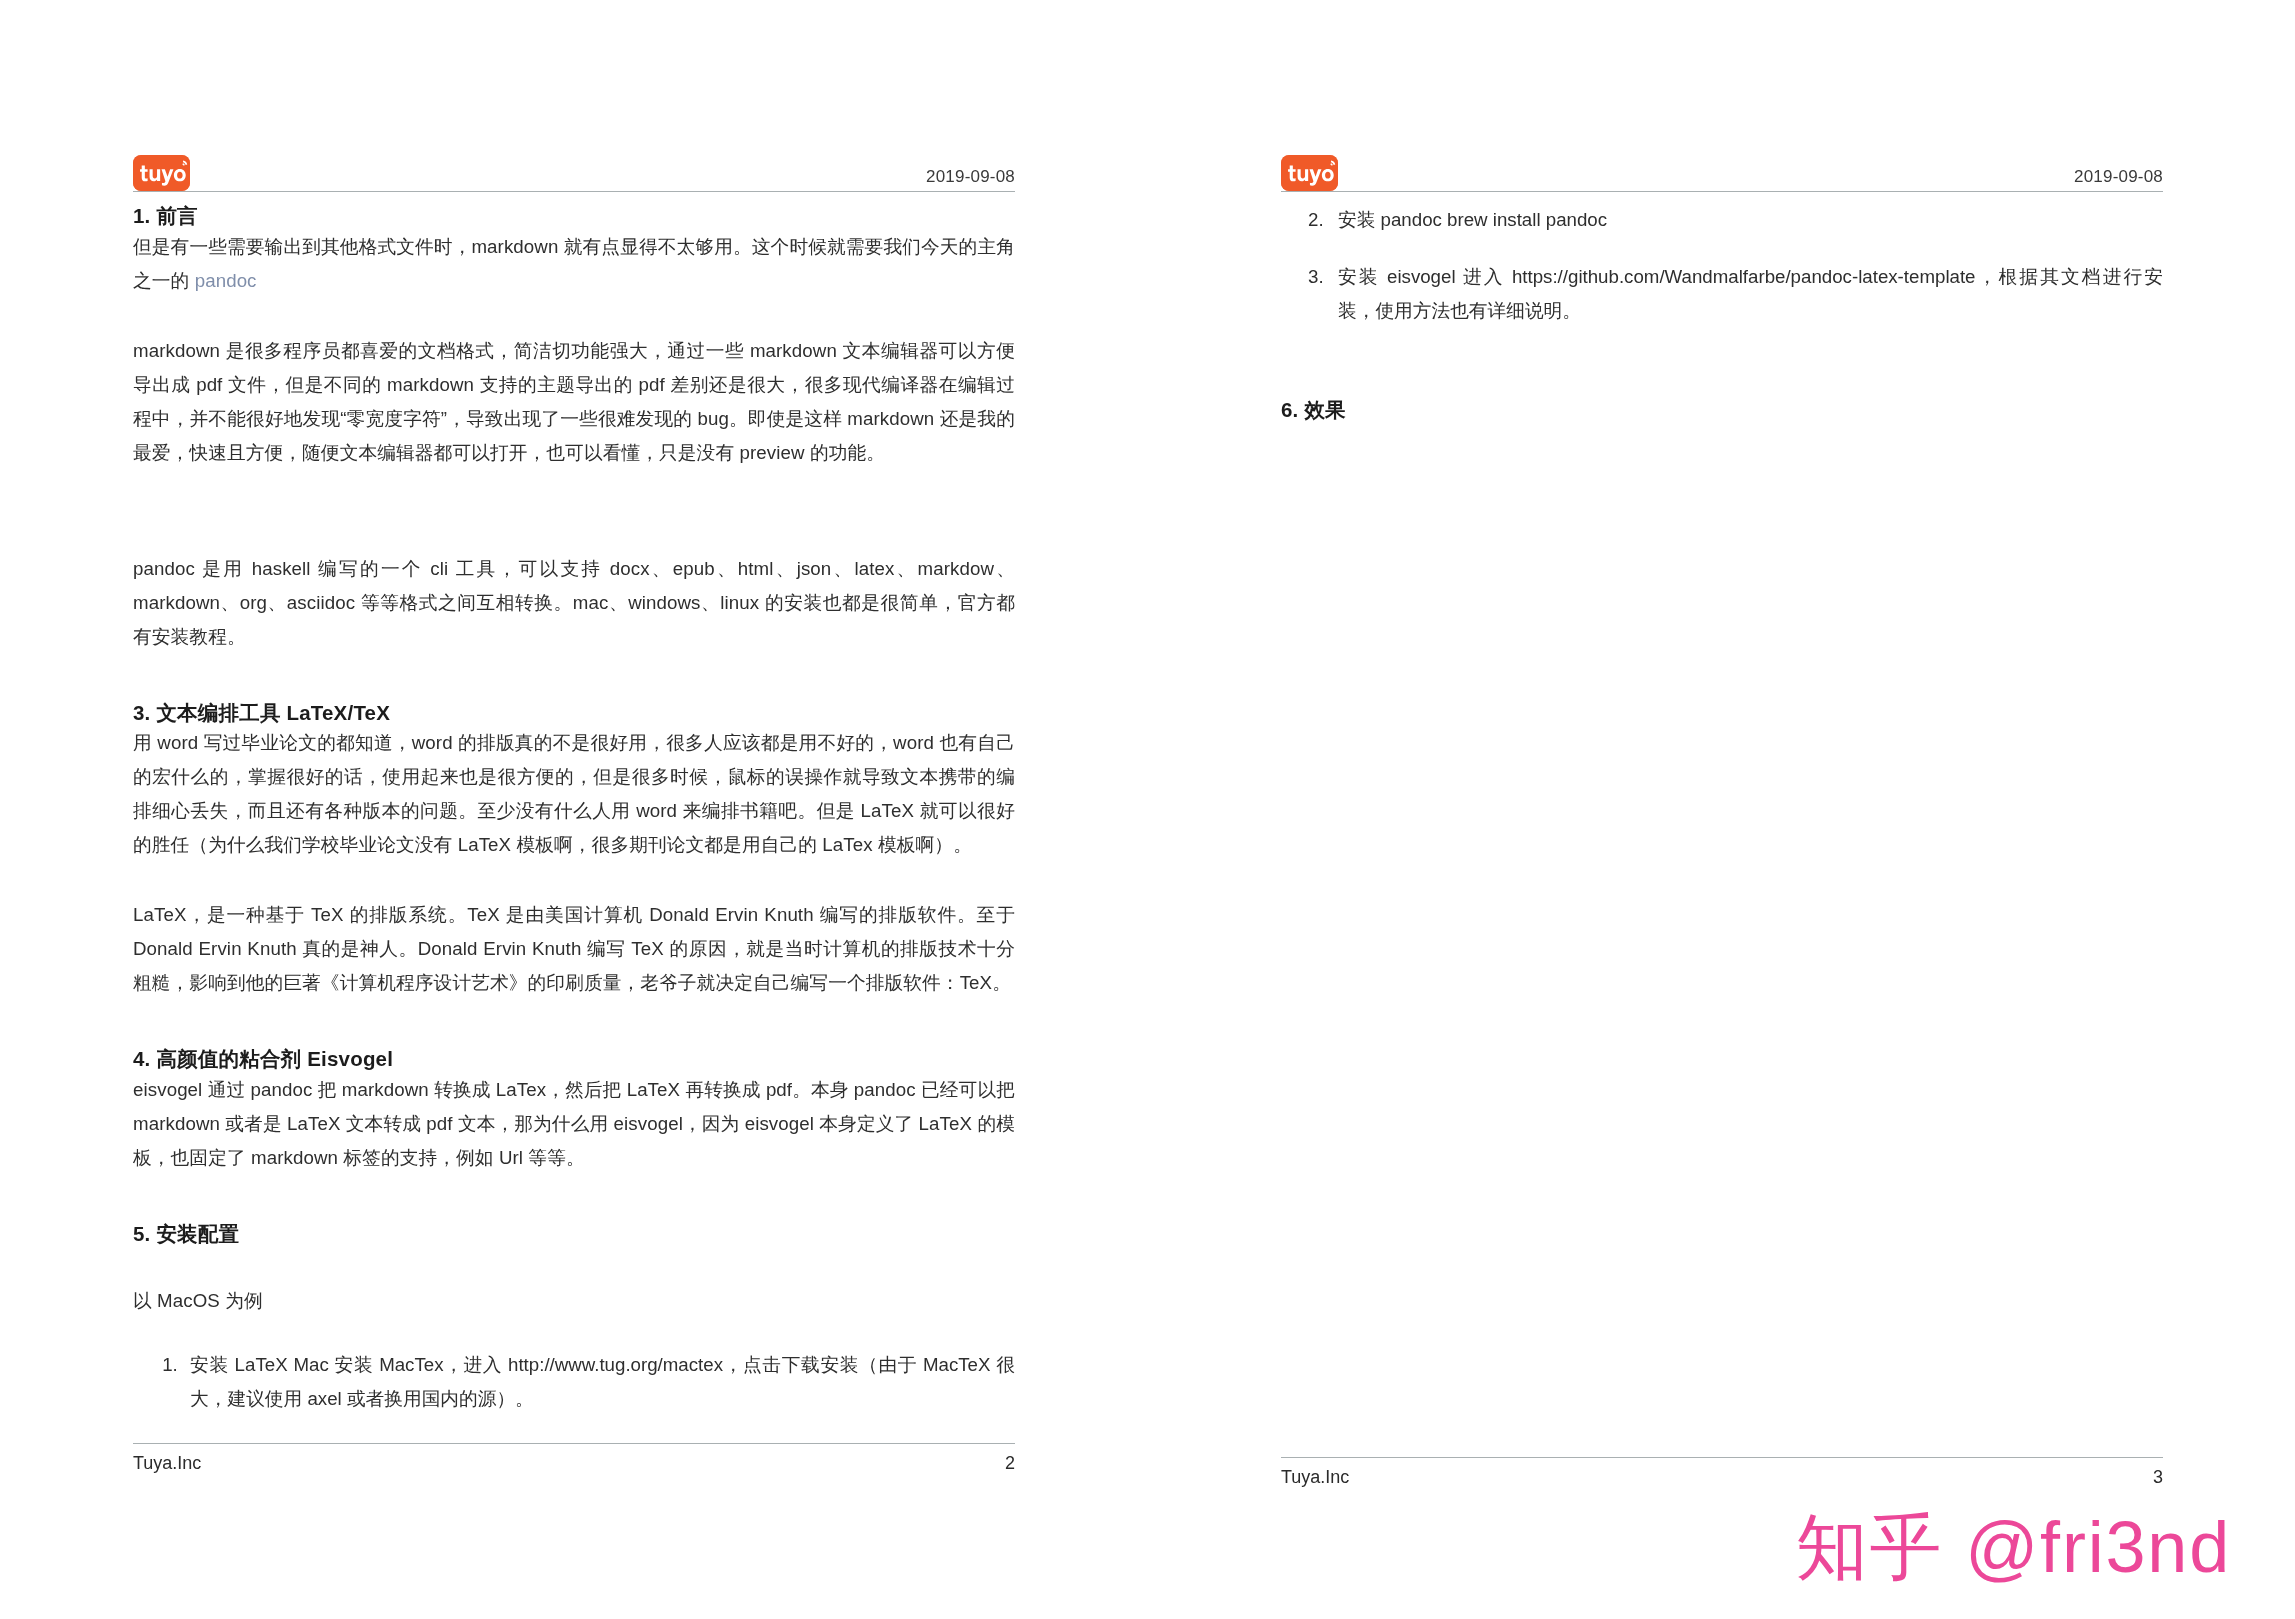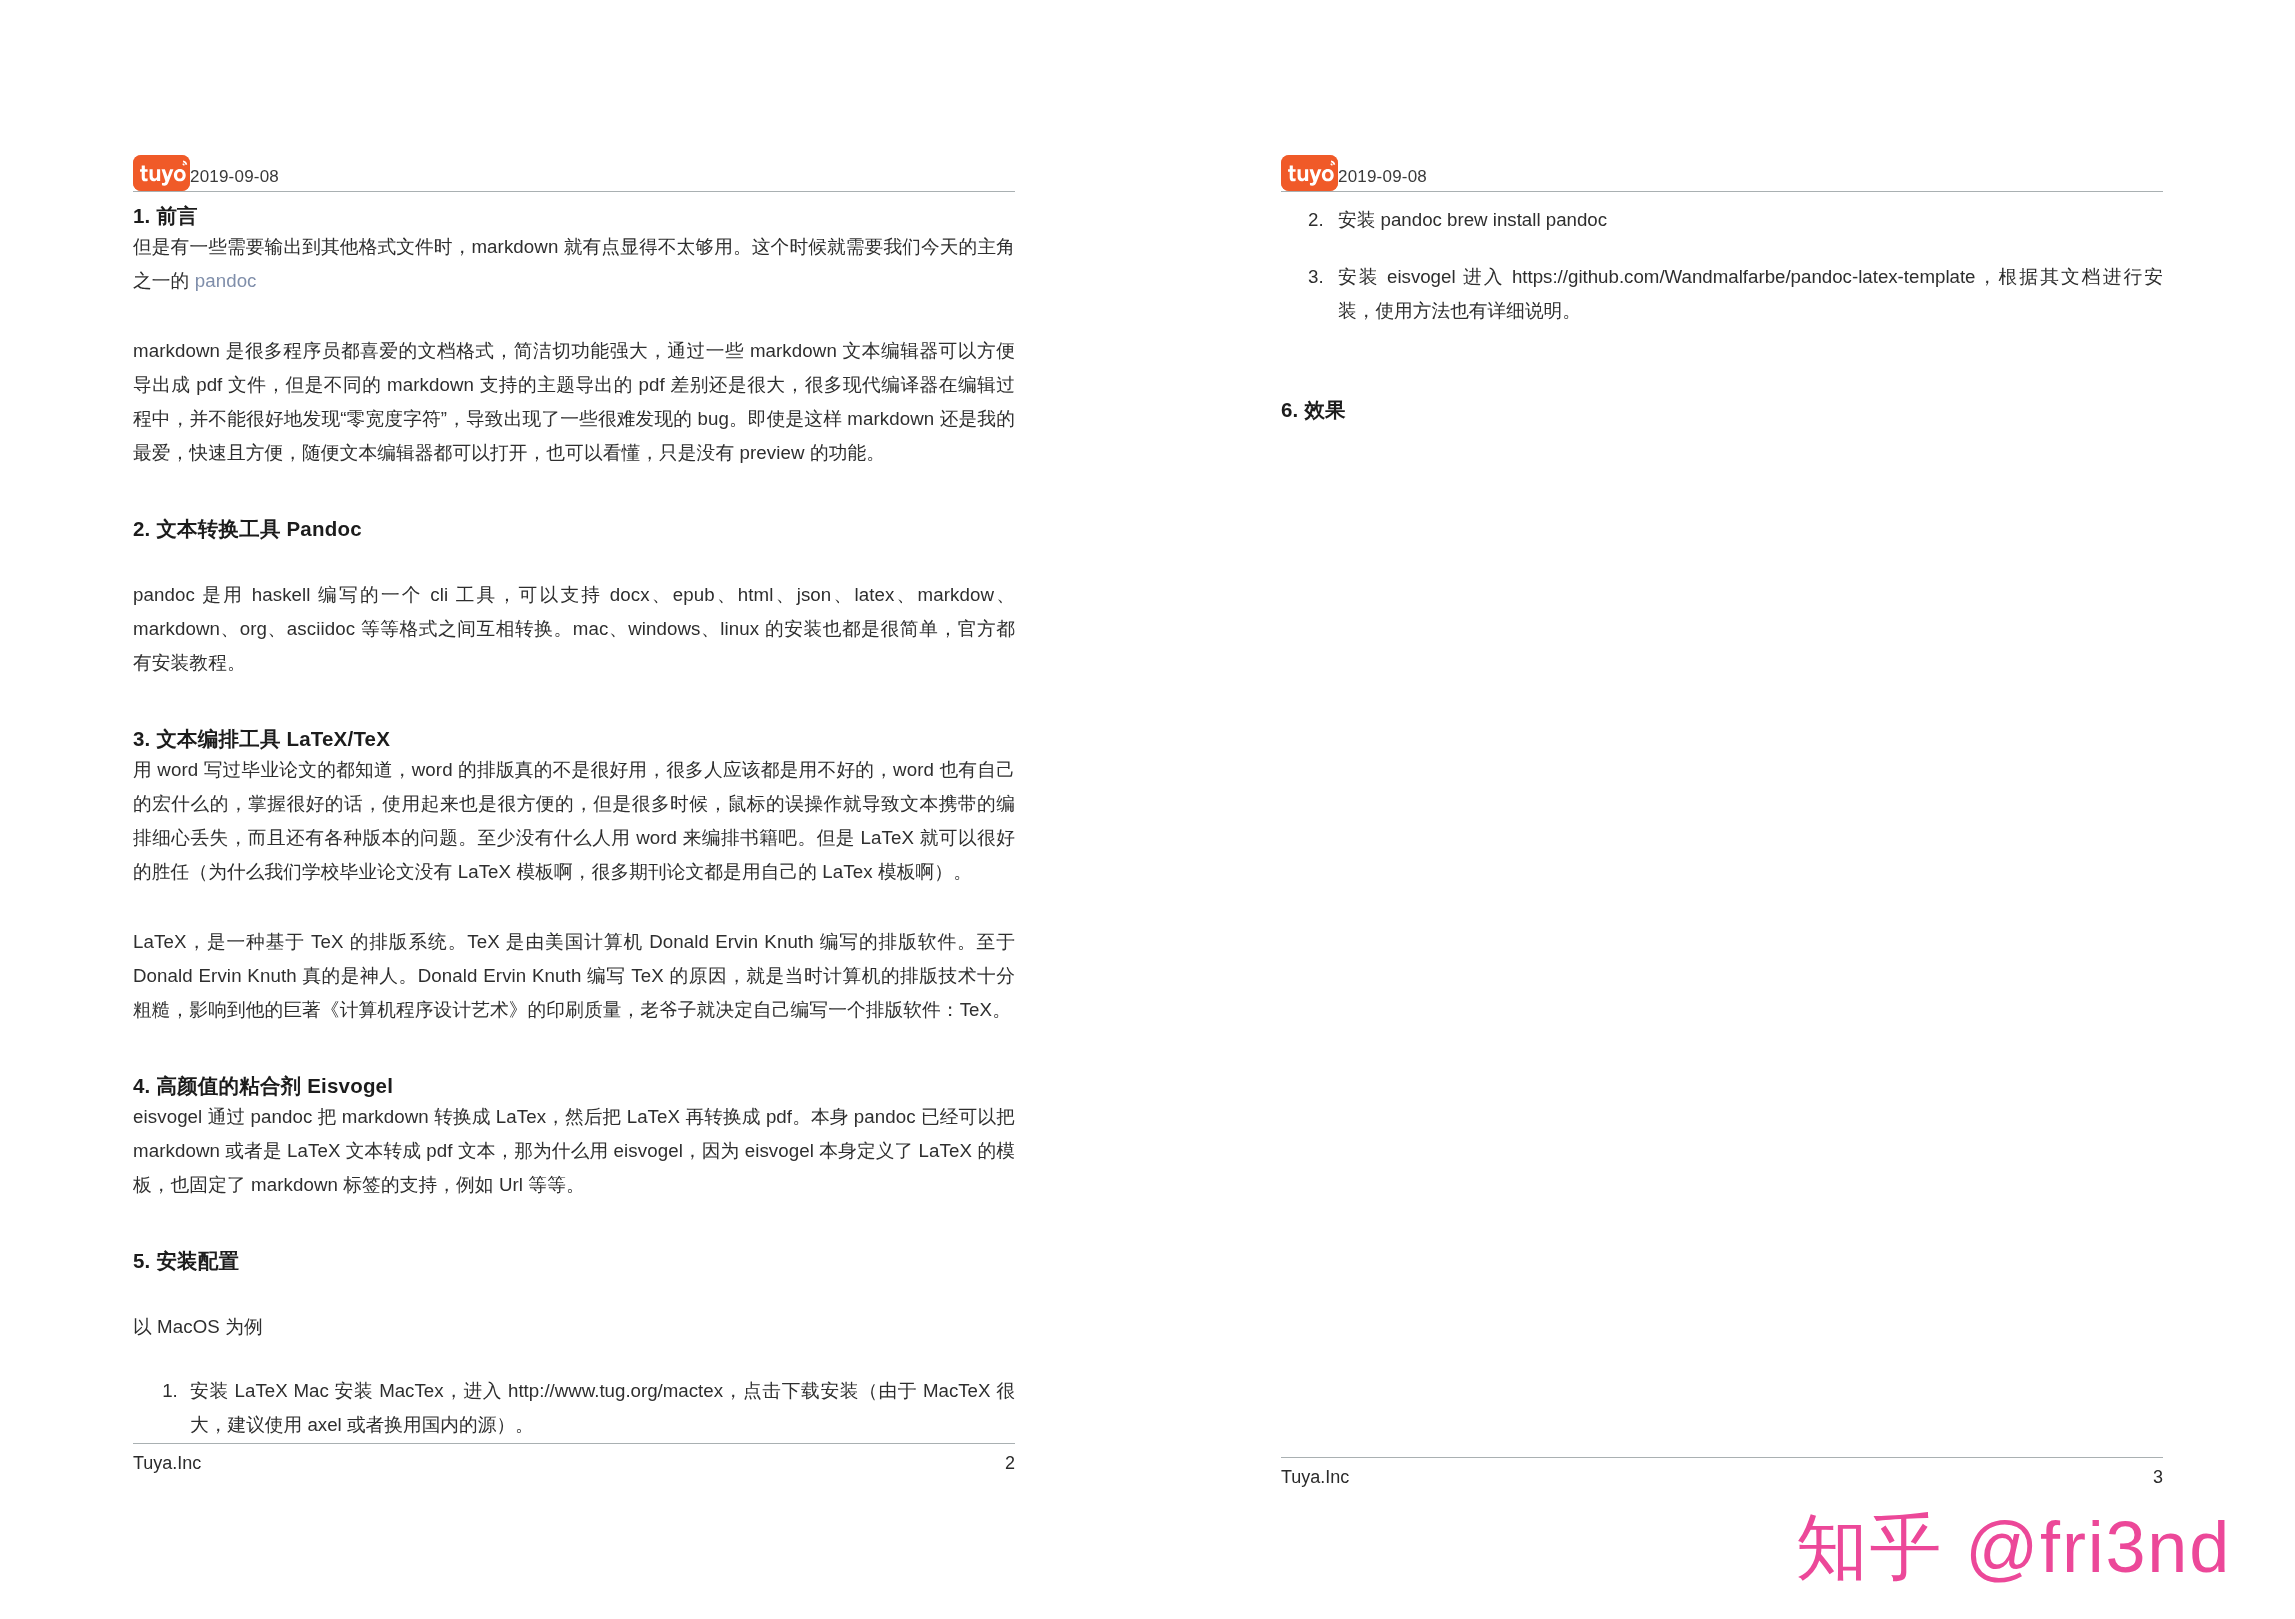--- a/index.html
+++ b/index.html
@@ -53,21 +53,21 @@
   
   .page-header {
     position: absolute;
     top: 132px;
     left: 0;
     right: 0;
     height: 59px;
     border-bottom: 1.8px solid #a9b0b2;
     display: flex;
     align-items: flex-end;
-    justify-content: flex-start;
+    justify-content: space-between;
   }
   .logo {
     width: 57px;
     height: 36px;
     border-radius: 8px;
     background: #f05a28;
     position: relative;
     display: block;
   }
   .logo svg { display: block; }
@@ -199,21 +199,20 @@
       <span class="header-date">2019-09-08</span>
     </div>
 
     <div class="content">
 
       <h2 class="sec">1. 前言</h2>
       <p class="body"><span>但是有一些需要输出到其他格式文件时，markdown 就有点显得不太够用。这个时候就需要我们今天的主角之一的 </span><a class="inline-link" href="#">pandoc</a></p>
       <p class="body after-head">markdown 是很多程序员都喜爱的文档格式，简洁切功能强大，通过一些 markdown 文本编辑器可以方便导出成 pdf 文件，但是不同的 markdown 支持的主题导出的 pdf 差别还是很大，很多现代编译器在编辑过程中，并不能很好地发现“零宽度字符”，导致出现了一些很难发现的 bug。即使是这样 markdown 还是我的最爱，快速且方便，随便文本编辑器都可以打开，也可以看懂，只是没有 preview 的功能。</p>
 
       <div class="sec-spacer-top2"></div>
-      <h2 class="sec">2. 文本转换工具 Pandoc</h2>
       <p class="body after-head">pandoc 是用 haskell 编写的一个 cli 工具，可以支持 docx、epub、html、json、latex、markdow、markdown、org、asciidoc 等等格式之间互相转换。mac、windows、linux 的安装也都是很简单，官方都有安装教程。</p>
 
       <div class="sec-spacer-top2"></div>
       <h2 class="sec">3. 文本编排工具 LaTeX/TeX</h2>
       <p class="body">用 word 写过毕业论文的都知道，word 的排版真的不是很好用，很多人应该都是用不好的，word 也有自己的宏什么的，掌握很好的话，使用起来也是很方便的，但是很多时候，鼠标的误操作就导致文本携带的编排细心丢失，而且还有各种版本的问题。至少没有什么人用 word 来编排书籍吧。但是 LaTeX 就可以很好的胜任（为什么我们学校毕业论文没有 LaTeX 模板啊，很多期刊论文都是用自己的 LaTex 模板啊）。</p>
       <p class="body after-head">LaTeX，是一种基于 TeX 的排版系统。TeX 是由美国计算机 Donald Ervin Knuth 编写的排版软件。至于 Donald Ervin Knuth 真的是神人。Donald Ervin Knuth 编写 TeX 的原因，就是当时计算机的排版技术十分粗糙，影响到他的巨著《计算机程序设计艺术》的印刷质量，老爷子就决定自己编写一个排版软件：TeX。</p>
 
       <div class="sec-spacer-top2"></div>
       <h2 class="sec">4. 高颜值的粘合剂 Eisvogel</h2>
       <p class="body">eisvogel 通过 pandoc 把 markdown 转换成 LaTex，然后把 LaTeX 再转换成 pdf。本身 pandoc 已经可以把 markdown 或者是 LaTeX 文本转成 pdf 文本，那为什么用 eisvogel，因为 eisvogel 本身定义了 LaTeX 的模板，也固定了 markdown 标签的支持，例如 Url 等等。</p>

